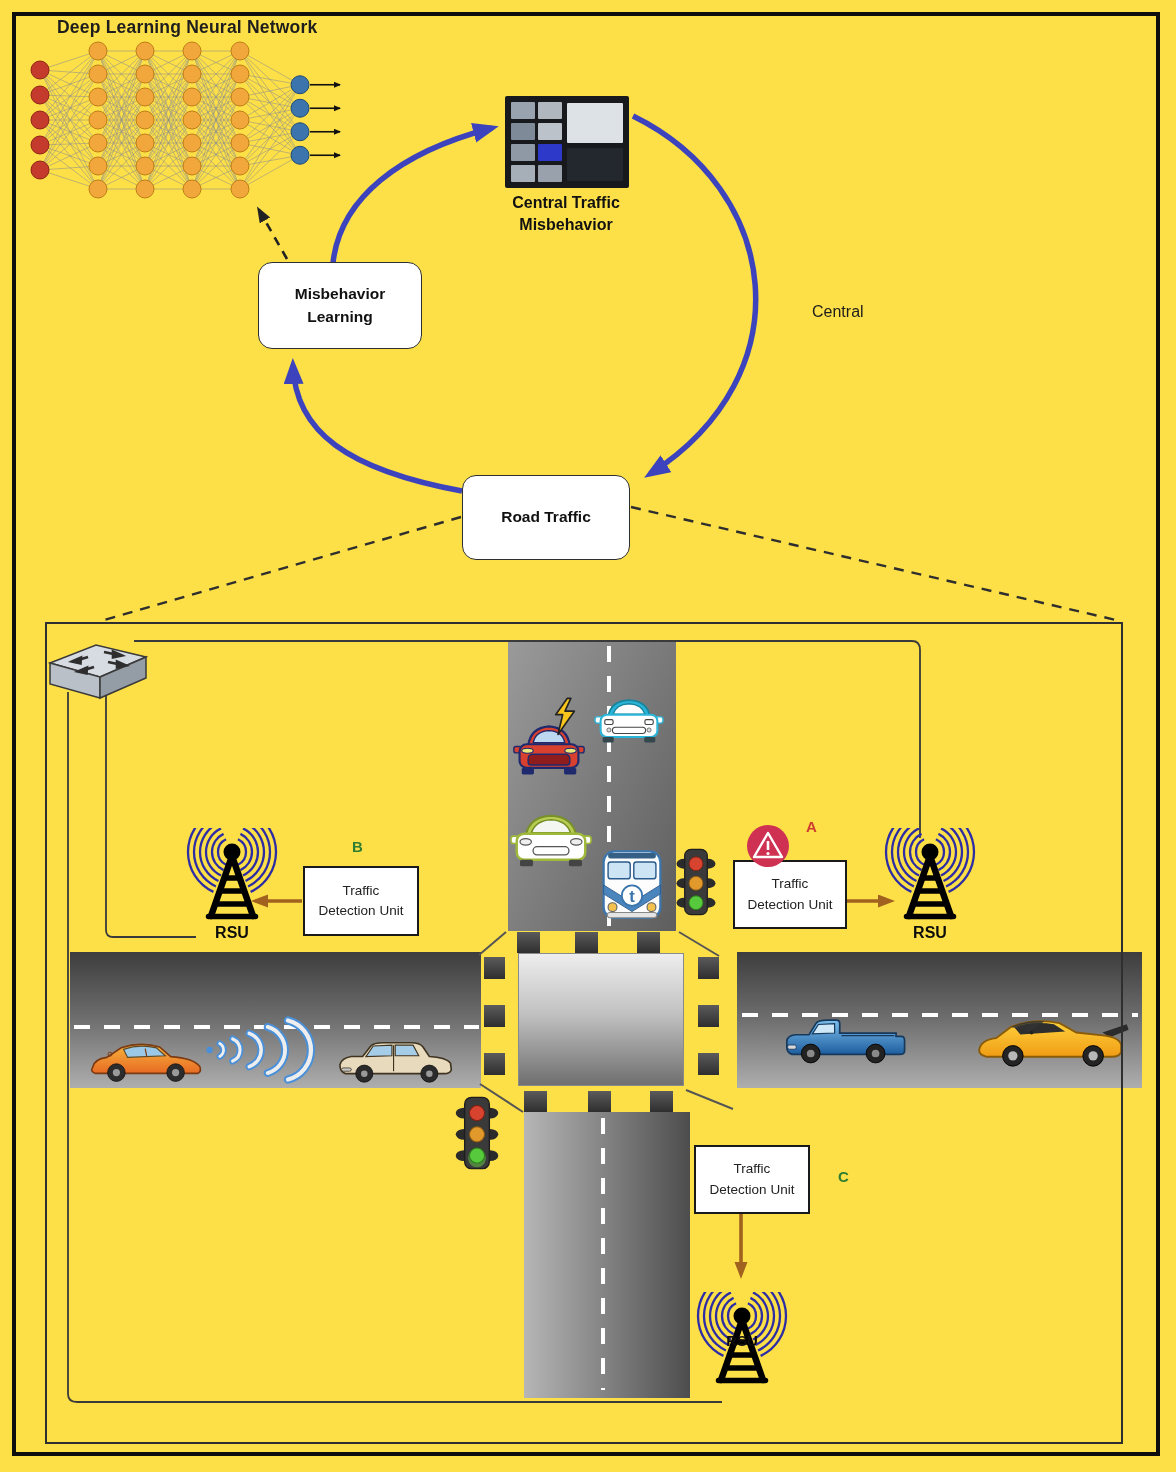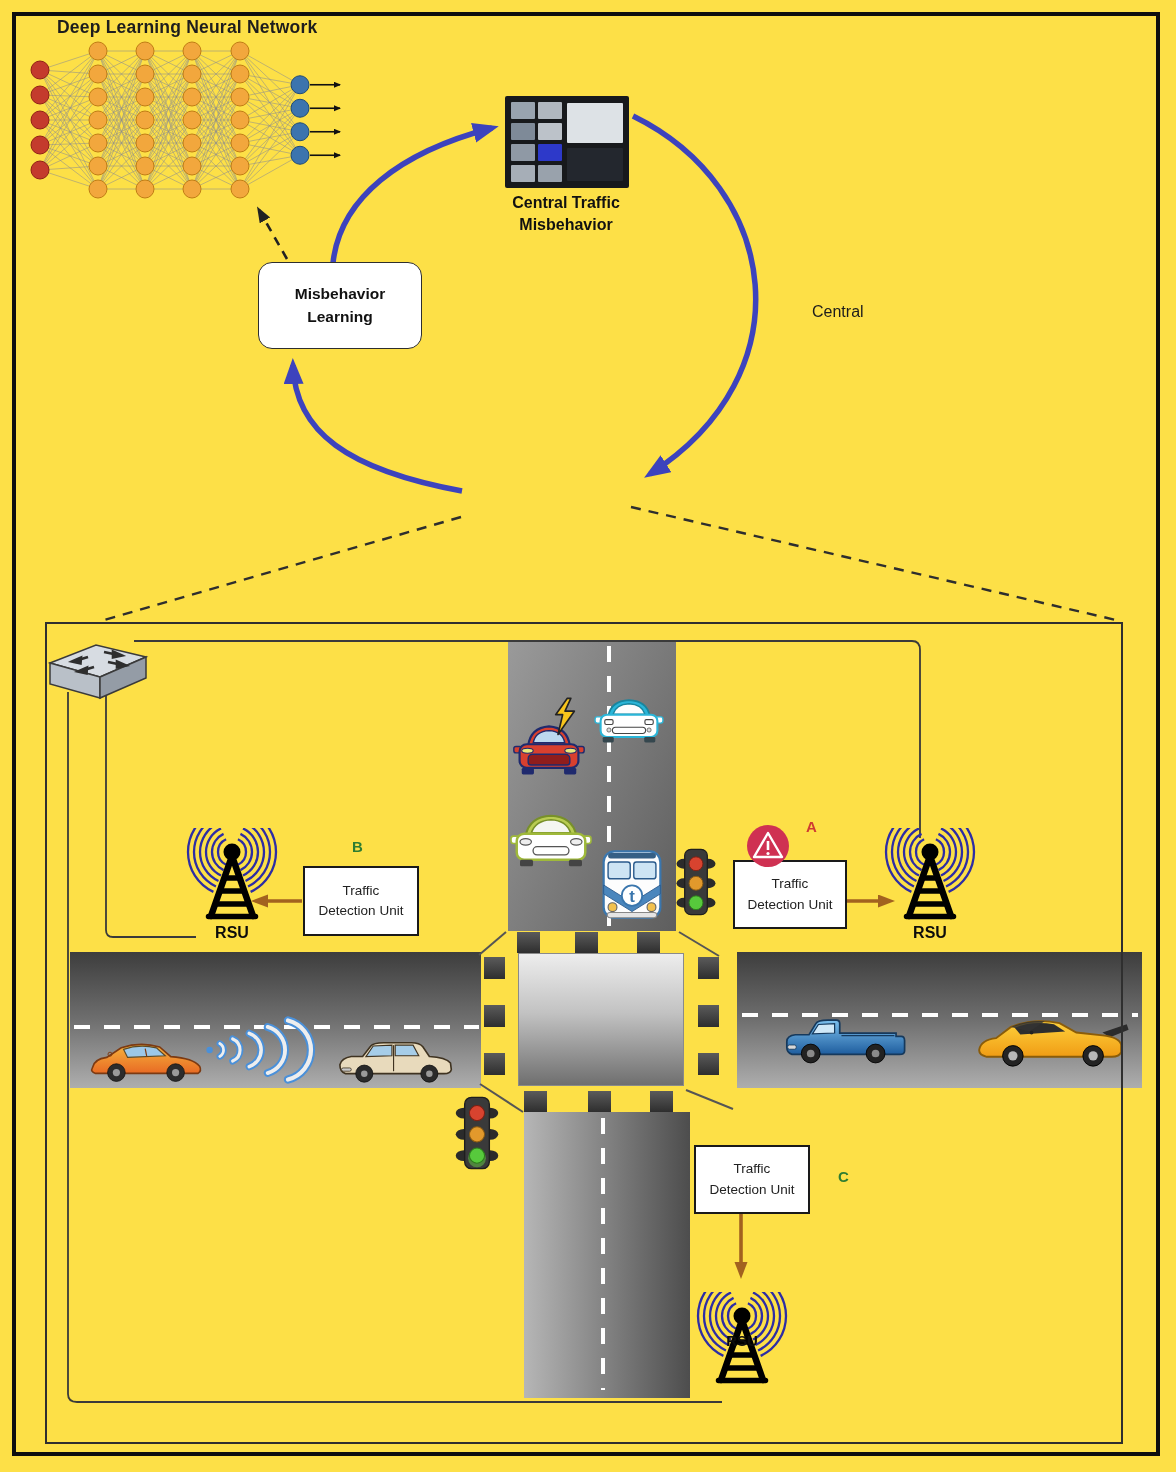--- a/index.html
+++ b/index.html
@@ -307,20 +307,23 @@
   </div>
   <div class="ctm-label" style="left:490px;top:192px;width:152px;">
     <div>Central Traffic</div>
     <div>Misbehavior</div>
   </div>
 
   <div class="flow-box" style="left:258px;top:262px;width:162px;height:85px;">
     <div>Misbehavior</div>
     <div>Learning</div>
   </div>
+  <div class="flow-box" style="left:462px;top:475px;width:166px;height:83px;">
+    <div>Road Traffic</div>
+  </div>
   <div class="action-label" style="left:812px;top:303px;">Central</div>
 
   <div class="road" style="left:508px;top:640px;width:168px;height:291px;background:linear-gradient(115deg,#9a9a9a,#5e5e5e);"></div>
   <div class="road-dash dash-v" style="left:607px;top:646px;width:4px;height:280px;"></div>
 
   <div class="road" style="left:70px;top:952px;width:411px;height:136px;background:linear-gradient(180deg,#3d3d3d 0%,#6f6f6f 50%,#aeaeae 100%);"></div>
   <div class="road-dash dash-h" style="left:74px;top:1025px;width:405px;height:4px;"></div>
 
   <div class="road" style="left:737px;top:952px;width:405px;height:136px;background:linear-gradient(180deg,#3d3d3d 0%,#6f6f6f 50%,#aeaeae 100%);"></div>
   <div class="road-dash dash-h" style="left:742px;top:1013px;width:396px;height:4px;"></div>

